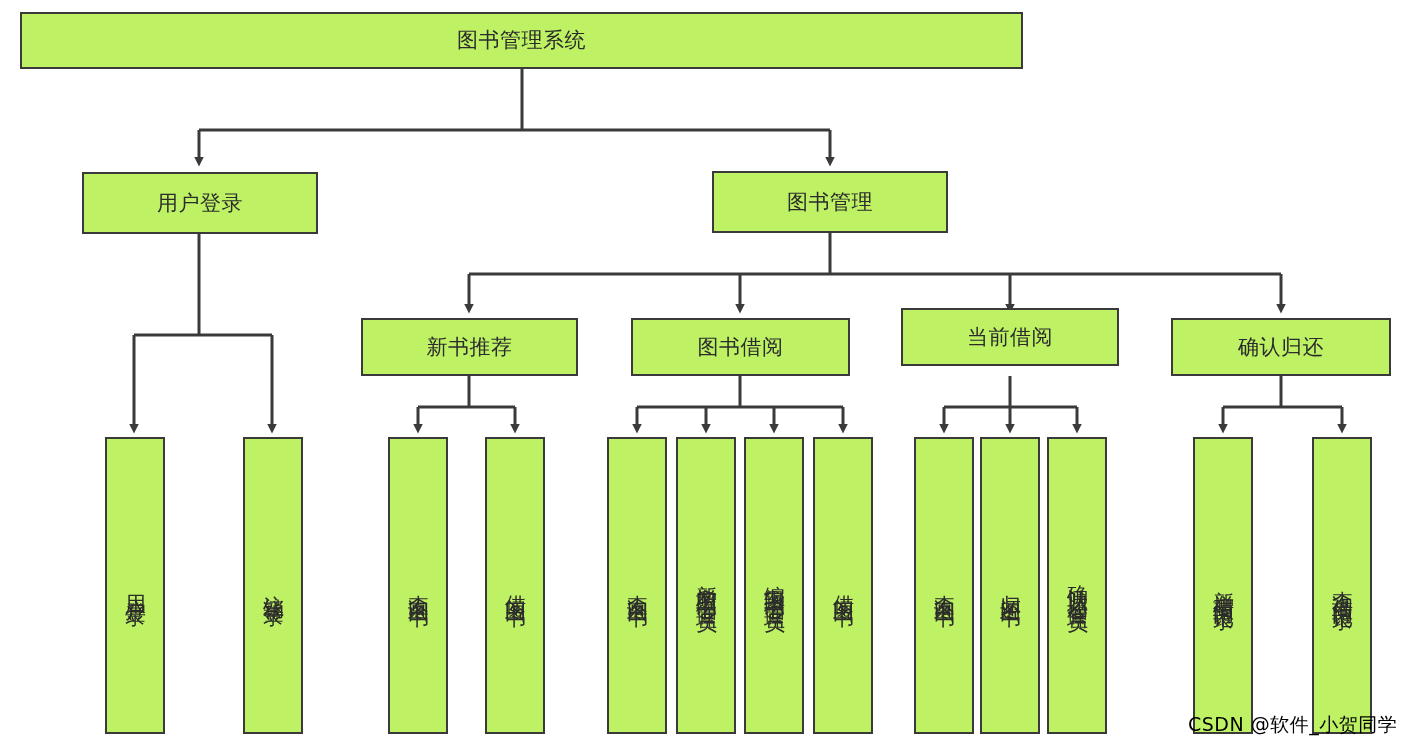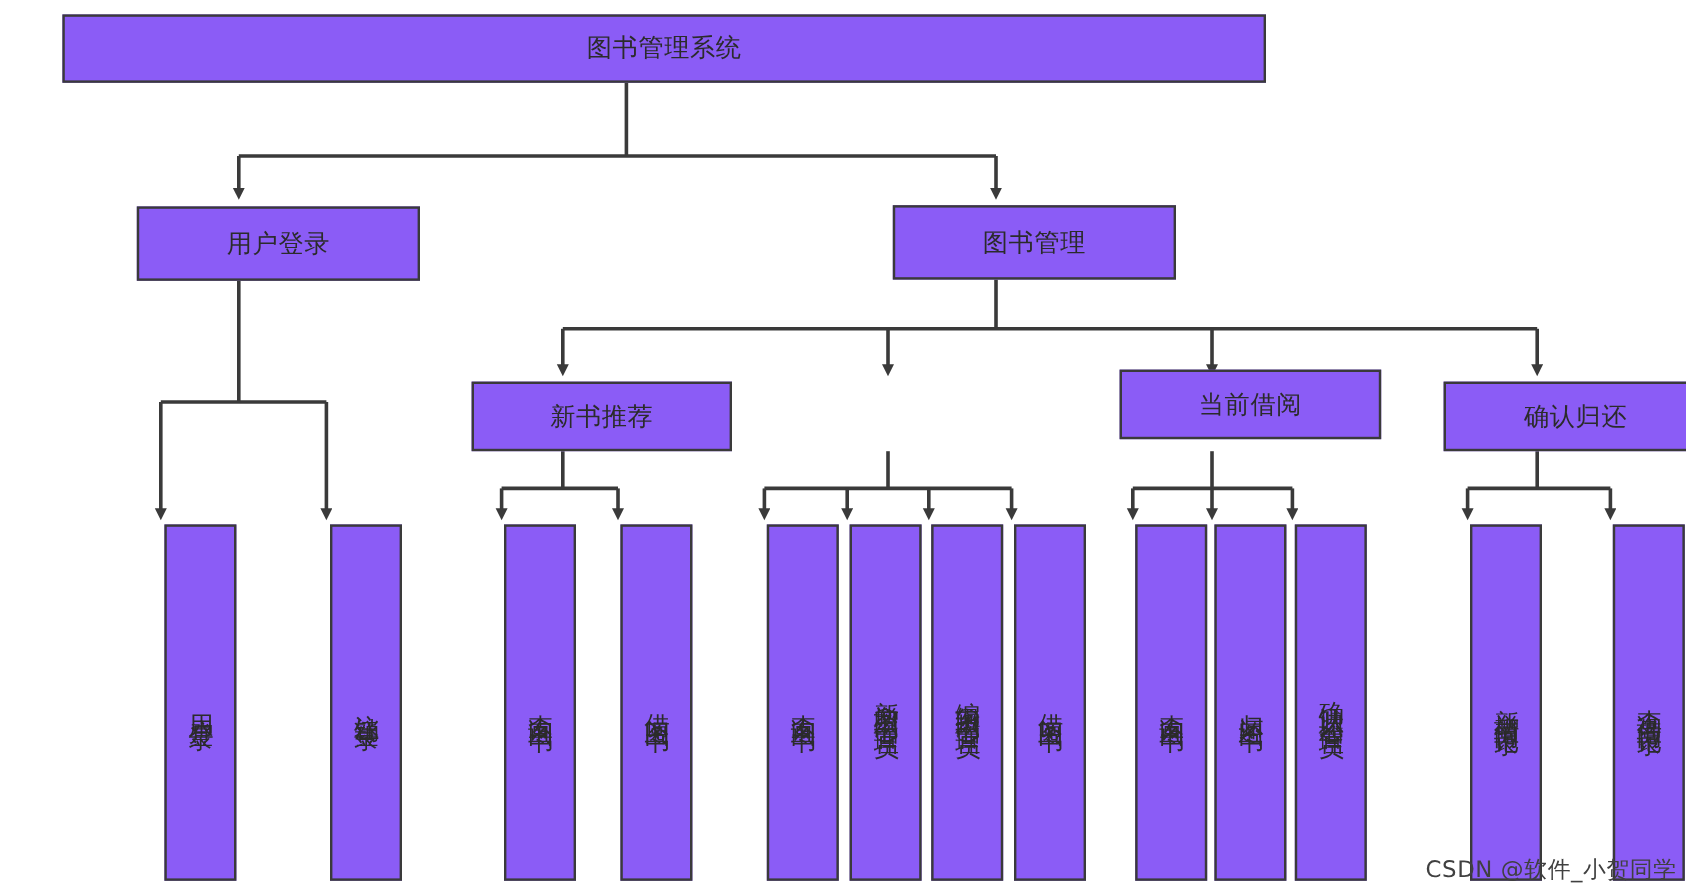--- a/index.html
+++ b/index.html
@@ -7,28 +7,27 @@
   body{
     font-family:"DejaVu Sans","Liberation Sans",sans-serif;
     width:1405px;height:747px;overflow:hidden;
   }
   #diagram{position:relative;width:1405px;height:747px;background:#ffffff;}
   svg.wires{position:absolute;left:0;top:0;width:1405px;height:747px;pointer-events:none;}
 
   .node{
     position:absolute;
     box-sizing:border-box;
-    background:#8b5cf6;
+    background:#bef264;
     border:2.5px solid #3a3a3a;
     display:flex;
     align-items:center;
     justify-content:center;
     color:#2b2b2b;
     z-index:2;
-    margin-left:32px;
   }
   .node .lbl{
     display:block;
     line-height:1.18;
     text-align:center;
     white-space:nowrap;
   }
   
   .node.h .lbl{font-size:21px;letter-spacing:0.5px;}
   
@@ -38,21 +37,21 @@
     text-orientation:upright;
     font-size:21px;
     letter-spacing:4px;
     line-height:1.1;
     white-space:nowrap;
   }
   .watermark{
     position:absolute;
     left:1188px;top:712px;
     font-size:19px;
-    color:#404040;
+    color:#000000;
     letter-spacing:0.5px;
     white-space:nowrap;
     z-index:5;
     font-family:"DejaVu Sans","Liberation Sans",sans-serif;
   }
 </style>
 </head>
 <body>
 
 <div id="diagram">
@@ -114,20 +113,23 @@
   <div class="node h" style="left:82px;top:172px;width:236px;height:62px;">
     <span class="lbl">用户登录</span>
   </div>
   <div class="node h" style="left:712px;top:171px;width:236px;height:62px;">
     <span class="lbl">图书管理</span>
   </div>
 
   <div class="node h" style="left:361px;top:318px;width:217px;height:58px;">
     <span class="lbl">新书推荐</span>
   </div>
+  <div class="node h" style="left:631px;top:318px;width:219px;height:58px;">
+    <span class="lbl">图书借阅</span>
+  </div>
   <div class="node h" style="left:901px;top:308px;width:218px;height:58px;">
     <span class="lbl">当前借阅</span>
   </div>
   <div class="node h" style="left:1171px;top:318px;width:220px;height:58px;">
     <span class="lbl">确认归还</span>
   </div>
 
   <div class="node v" style="left:105px;top:437px;width:60px;height:297px;">
     <span class="lbl">用户登录</span>
   </div>

